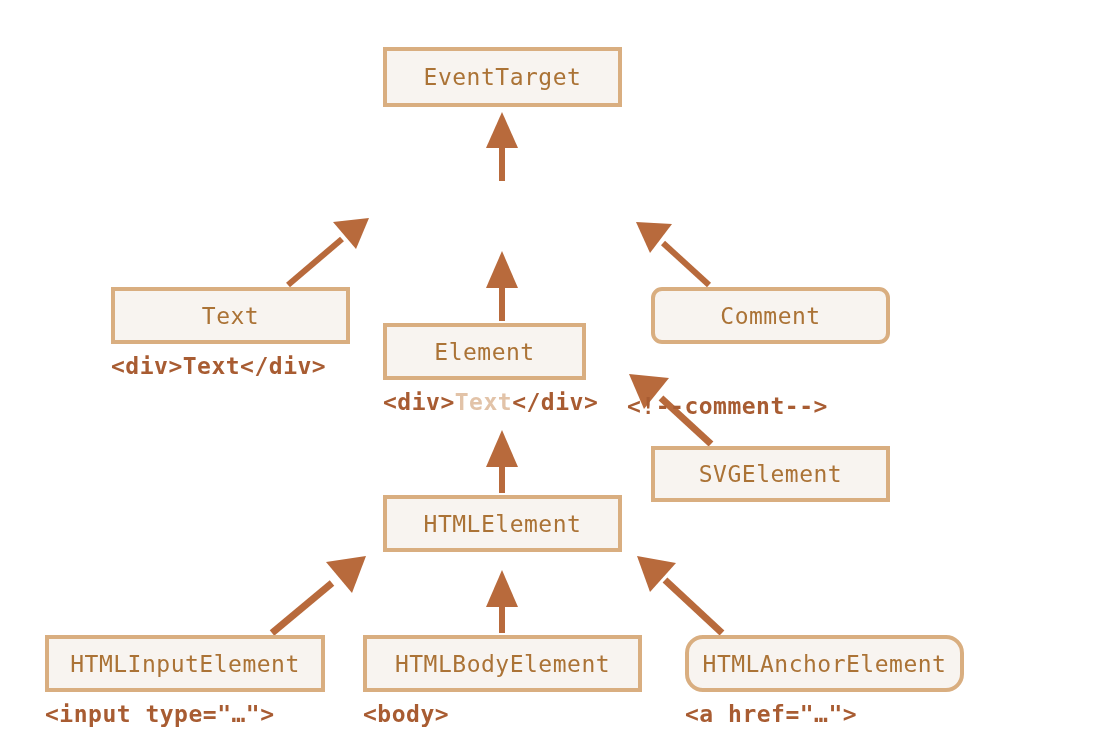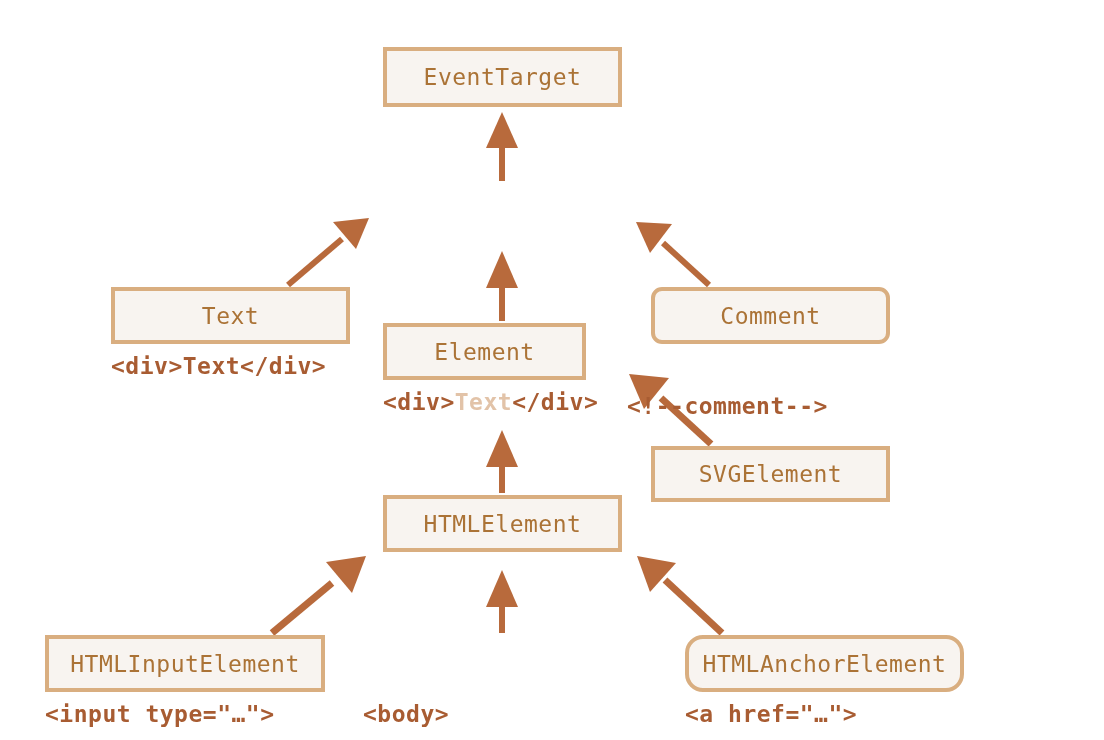--- a/index.html
+++ b/index.html
@@ -133,20 +133,23 @@
 
   <div class="node-box" style="left:651px; top:446px; width:239px; height:56px;">
     <span>SVGElement</span>
   </div>
 
   <div class="node-box" style="left:45px; top:635px; width:280px; height:57px;">
     <span>HTMLInputElement</span>
   </div>
   <div class="caption" style="left:45px; top:701px; width:280px;">&lt;input type="…"&gt;</div>
 
+  <div class="node-box" style="left:363px; top:635px; width:279px; height:57px;">
+    <span>HTMLBodyElement</span>
+  </div>
   <div class="caption" style="left:363px; top:701px; width:279px;">&lt;body&gt;</div>
 
   <div class="node-box" style="left:685px; top:635px; width:279px; height:57px;border-radius:18px;">
     <span>HTMLAnchorElement</span>
   </div>
   <div class="caption" style="left:685px; top:701px; width:279px;">&lt;a href="…"&gt;</div>
 
 </div>
 
 </body></html>

